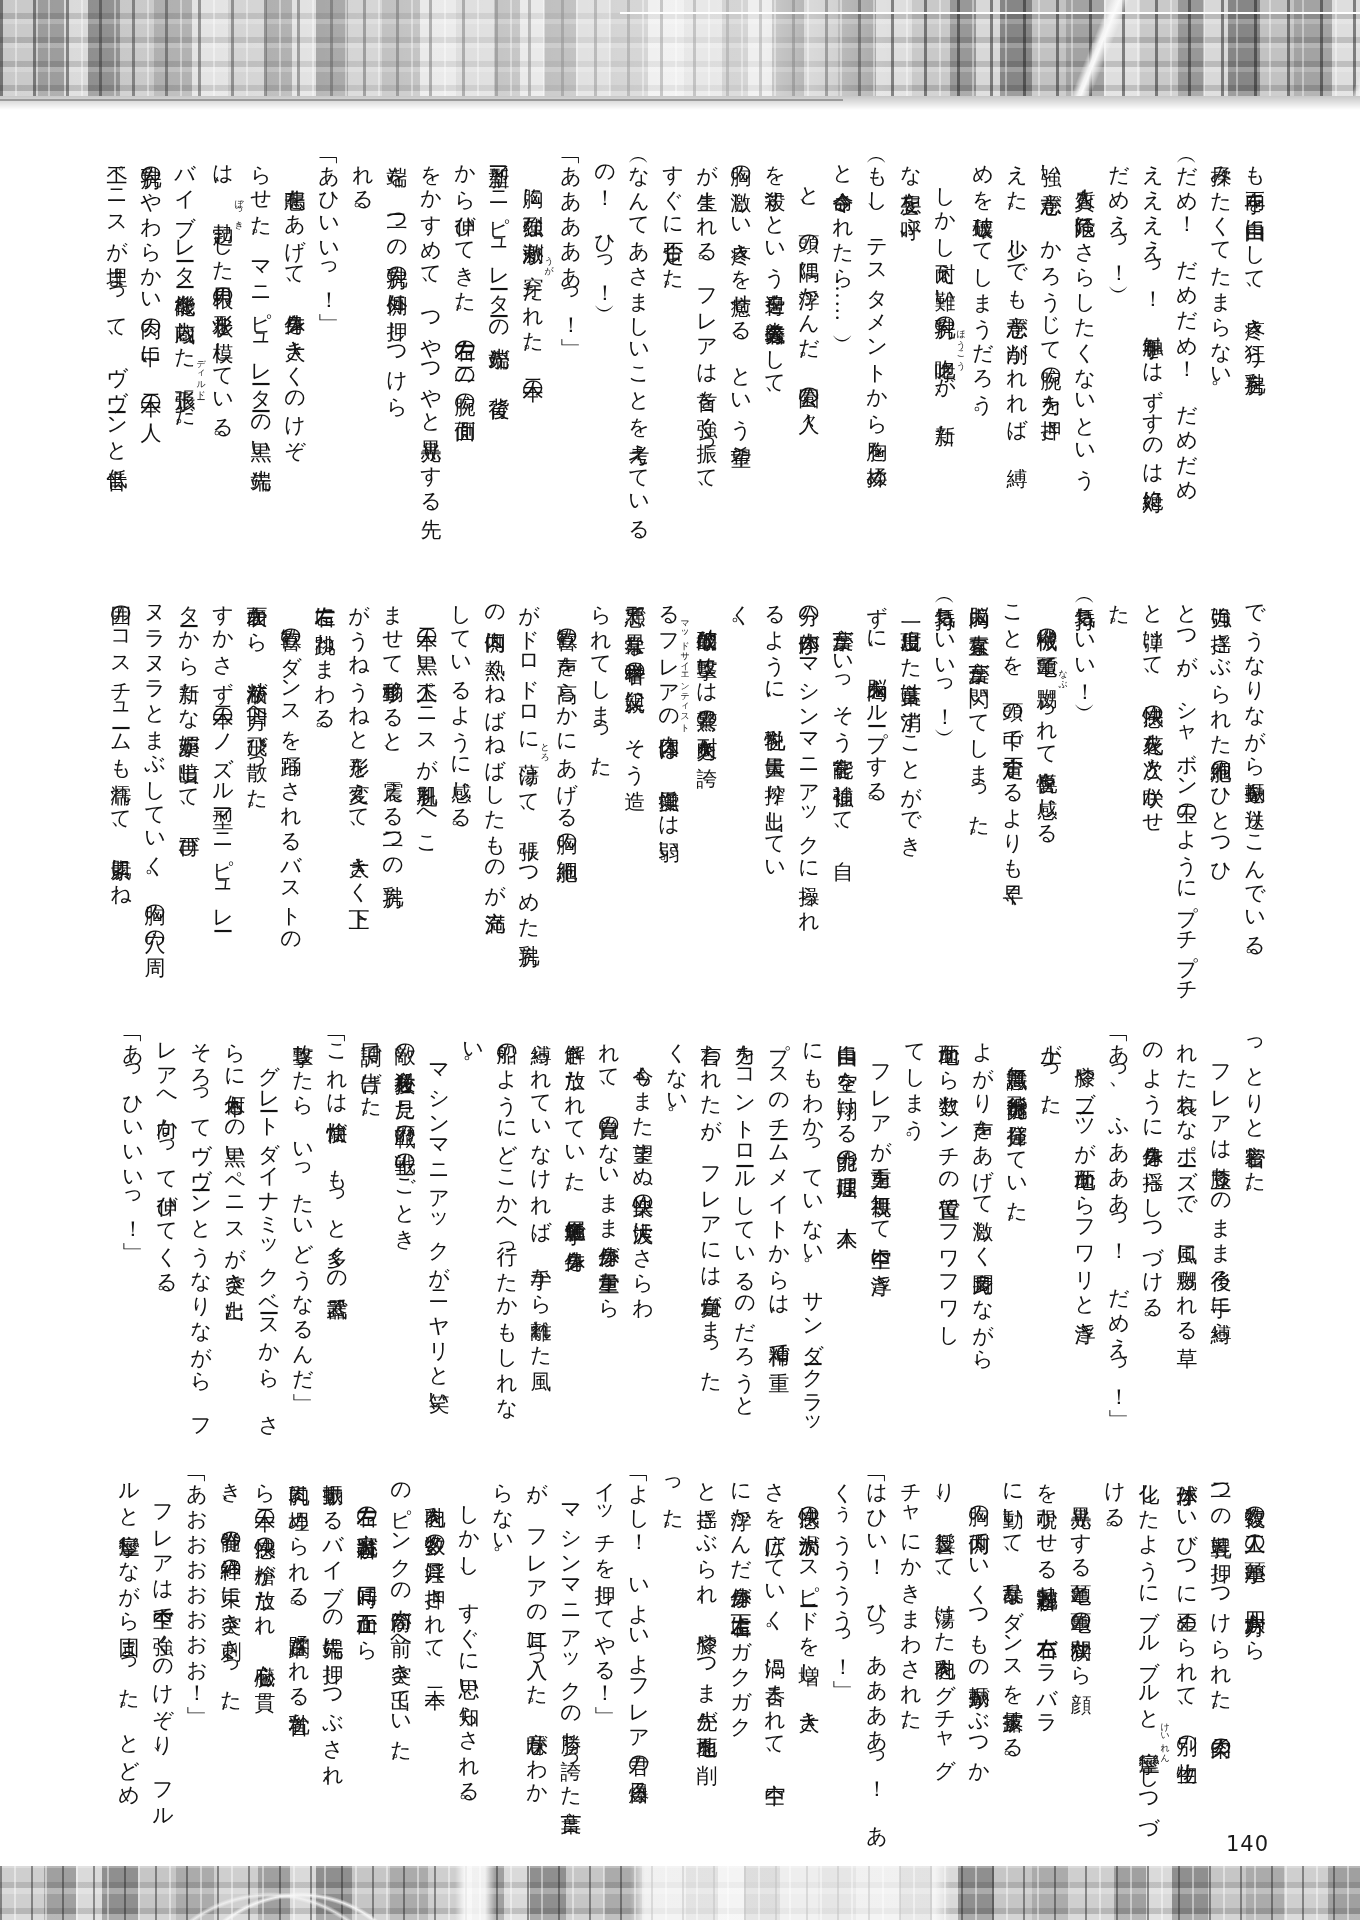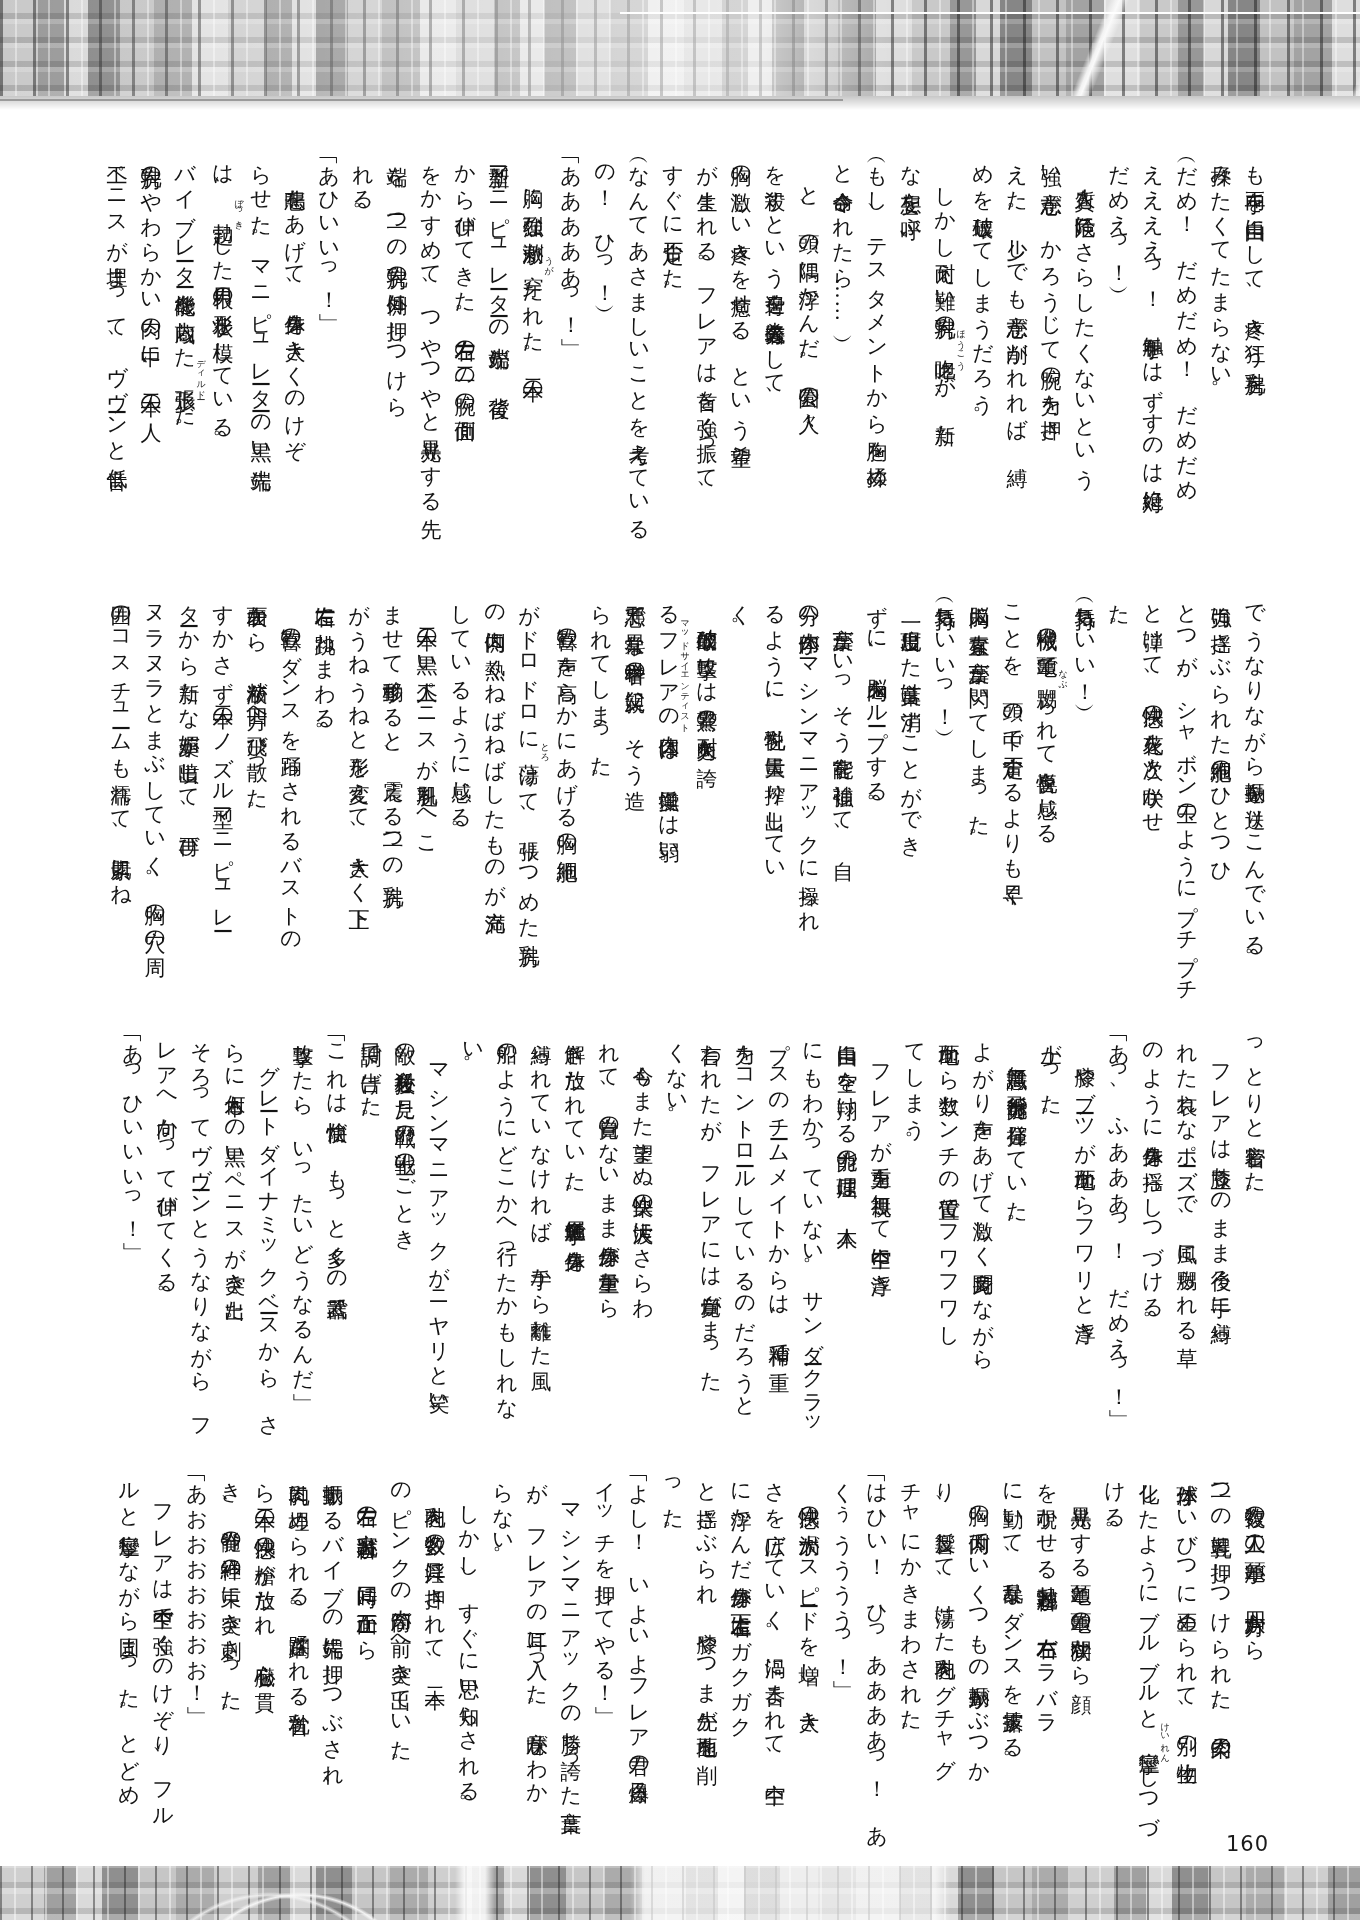--- a/index.html
+++ b/index.html
@@ -191,15 +191,15 @@
       <p class="col">振動するバイブの先端に押しつぶされ、</p>
       <p class="col">乳肉に埋められる。蹂躙される乳首か</p>
       <p class="col">ら二本の快感の槍が放たれ、心臓を貫</p>
       <p class="col">き、脊髄の神経の束に突き刺さった。</p>
       <p class="col">「あおおおおおおお！」</p>
       <p class="col">　フレアは空中で強くのけぞり、フル</p>
       <p class="col">ルと痙攣しながら固まった。とどめ</p>
     </section>
 </main>
 
-<div class="page-number">160</div>
+<div class="page-number">140</div>
 
 <div class="collage collage-footer"></div>
 
 </body></html>

